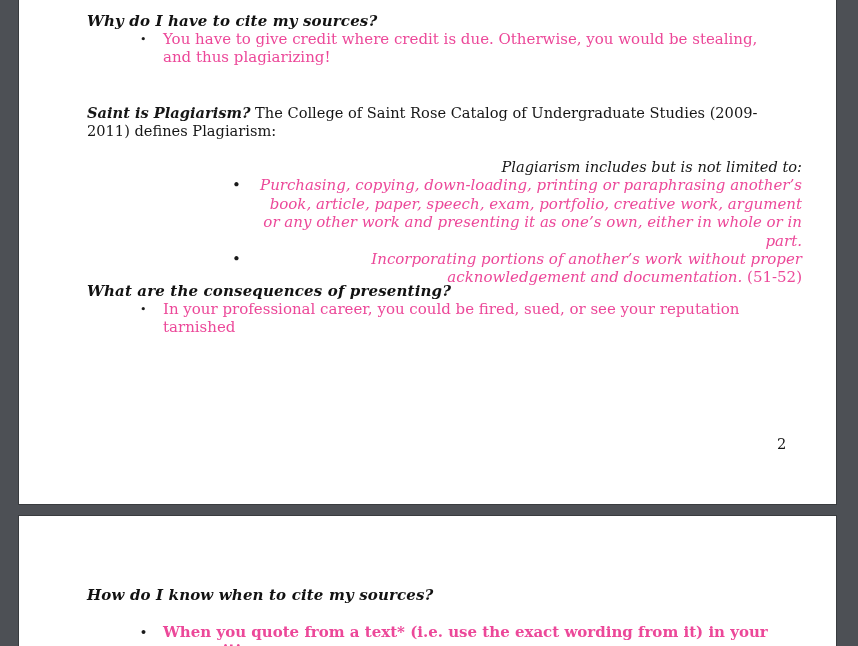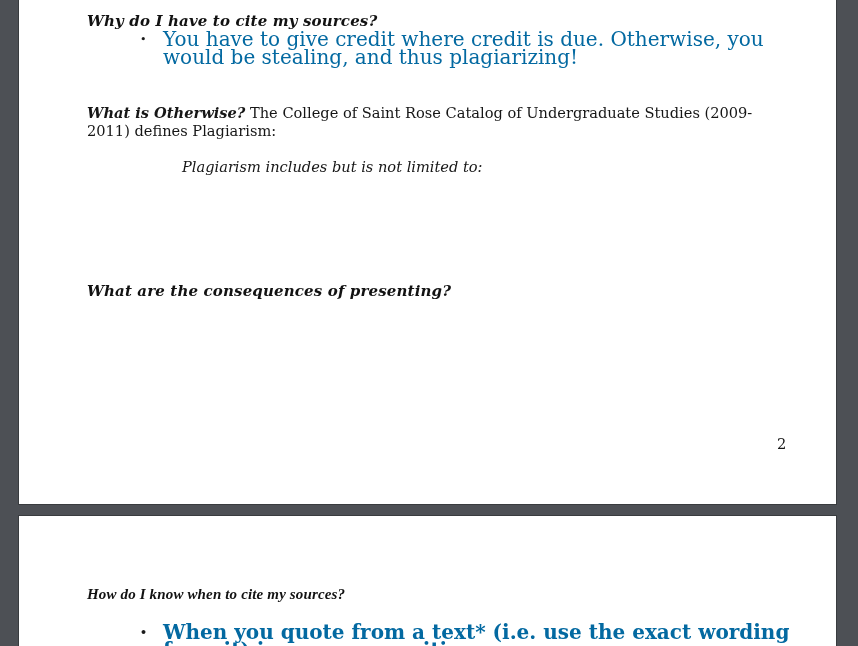--- a/index.html
+++ b/index.html
@@ -71,23 +71,23 @@
     font-style: italic;
   }
 
   
   .bullets {
     position: absolute;
   }
   .blt {
     position: relative;
     font-family: "DejaVu Serif", serif;
-    font-size: 20px;
+    font-size: 15px;
     line-height: 18.4px;
-    color: #0369a1;
+    color: #ec4899;
   }
   .blt .dot {
     position: absolute;
     left: 0;
     top: 0;
     width: 14px;
     text-align: left;
     font-size: 13px;
     color: #1a1a1a;
   }
@@ -134,48 +134,63 @@
       <div class="bullets" style="top:36px; left:121px; width:645px;">
         <div class="blt lvl1">
           <span class="dot"></span>
           <span class="btxt">
             <span class="it">You have to give credit where credit is due.</span><span> Otherwise, you would be stealing, and thus </span><span class="ul">plagiarizing</span><span>!</span>
           </span>
         </div>
       </div>
 
       <div class="para" style="top:110px; left:68px; width:702px;">
-        <span class="bi">What is Otherwise?</span><span> The College of Saint Rose Catalog of Undergraduate Studies (2009-2011) defines Plagiarism:</span>
-      </div>
-
-      <div class="quote-block" style="top:164px; left:163px; width:620px;">
+        <span class="bi">Saint is Plagiarism?</span><span> The College of Saint Rose Catalog of Undergraduate Studies (2009-2011) defines Plagiarism:</span>
+      </div>
+
+      <div class="quote-block" style="top:164px; left:163px; width:620px;text-align:right;">
 
         <div>Plagiarism includes but is not limited to:</div>
 
         <div style="margin-top:0px; padding-left:50px;">
 
-
+          <div class="blt lvl2" style="font-style:italic;">
+            <span class="dot"></span>
+            <span class="btxt">Purchasing, copying, down-loading, printing or paraphrasing another’s book, article, paper, speech, exam, portfolio, creative work, argument or any other work and presenting it as one’s own, either in whole or in part.</span>
+          </div>
+
+          <div class="blt lvl2" style="font-style:italic;">
+            <span class="dot"></span>
+            <span class="btxt">
+              <span>Incorporating portions of another’s work without proper acknowledgement and documentation.</span>
+              <span class="roman">(51-52)</span>
+            </span>
+          </div>
 
         </div>
       </div>
 
       <div class="heading" style="top:288px;">What are the consequences of presenting?</div>
 
       <div class="bullets" style="top:306px; left:121px; width:665px;">
+        <div class="blt lvl1">
+          <span class="dot"></span>
+          <span class="btxt">In your professional career, you could be fired, sued, or see your reputation tarnished</span>
+        </div>
       </div>
 
       <div class="page-number" style="top:441px; left:758px;">2</div>
 
     </div>
   </div>
 
   <div class="page page-two">
     <div class="page-inner">
 
-      <div class="heading" style="top:70px;font-family:Liberation Serif, serif;">How do I know when to cite my sources?</div>
+      <div class="heading" style="top:70px;">How do I know when to cite my sources?</div>
 
       <div class="bullets" style="top:107px; left:121px; width:665px;font-weight:bold;">
         <div class="blt lvl1">
           <span class="dot"></span>
           <span class="btxt">
             <span>When you </span><span class="bd">quote</span><span> from a text* (i.e. use the exact wording from it) in your own writing…</span>
           </span>
         </div>
       </div>
 

